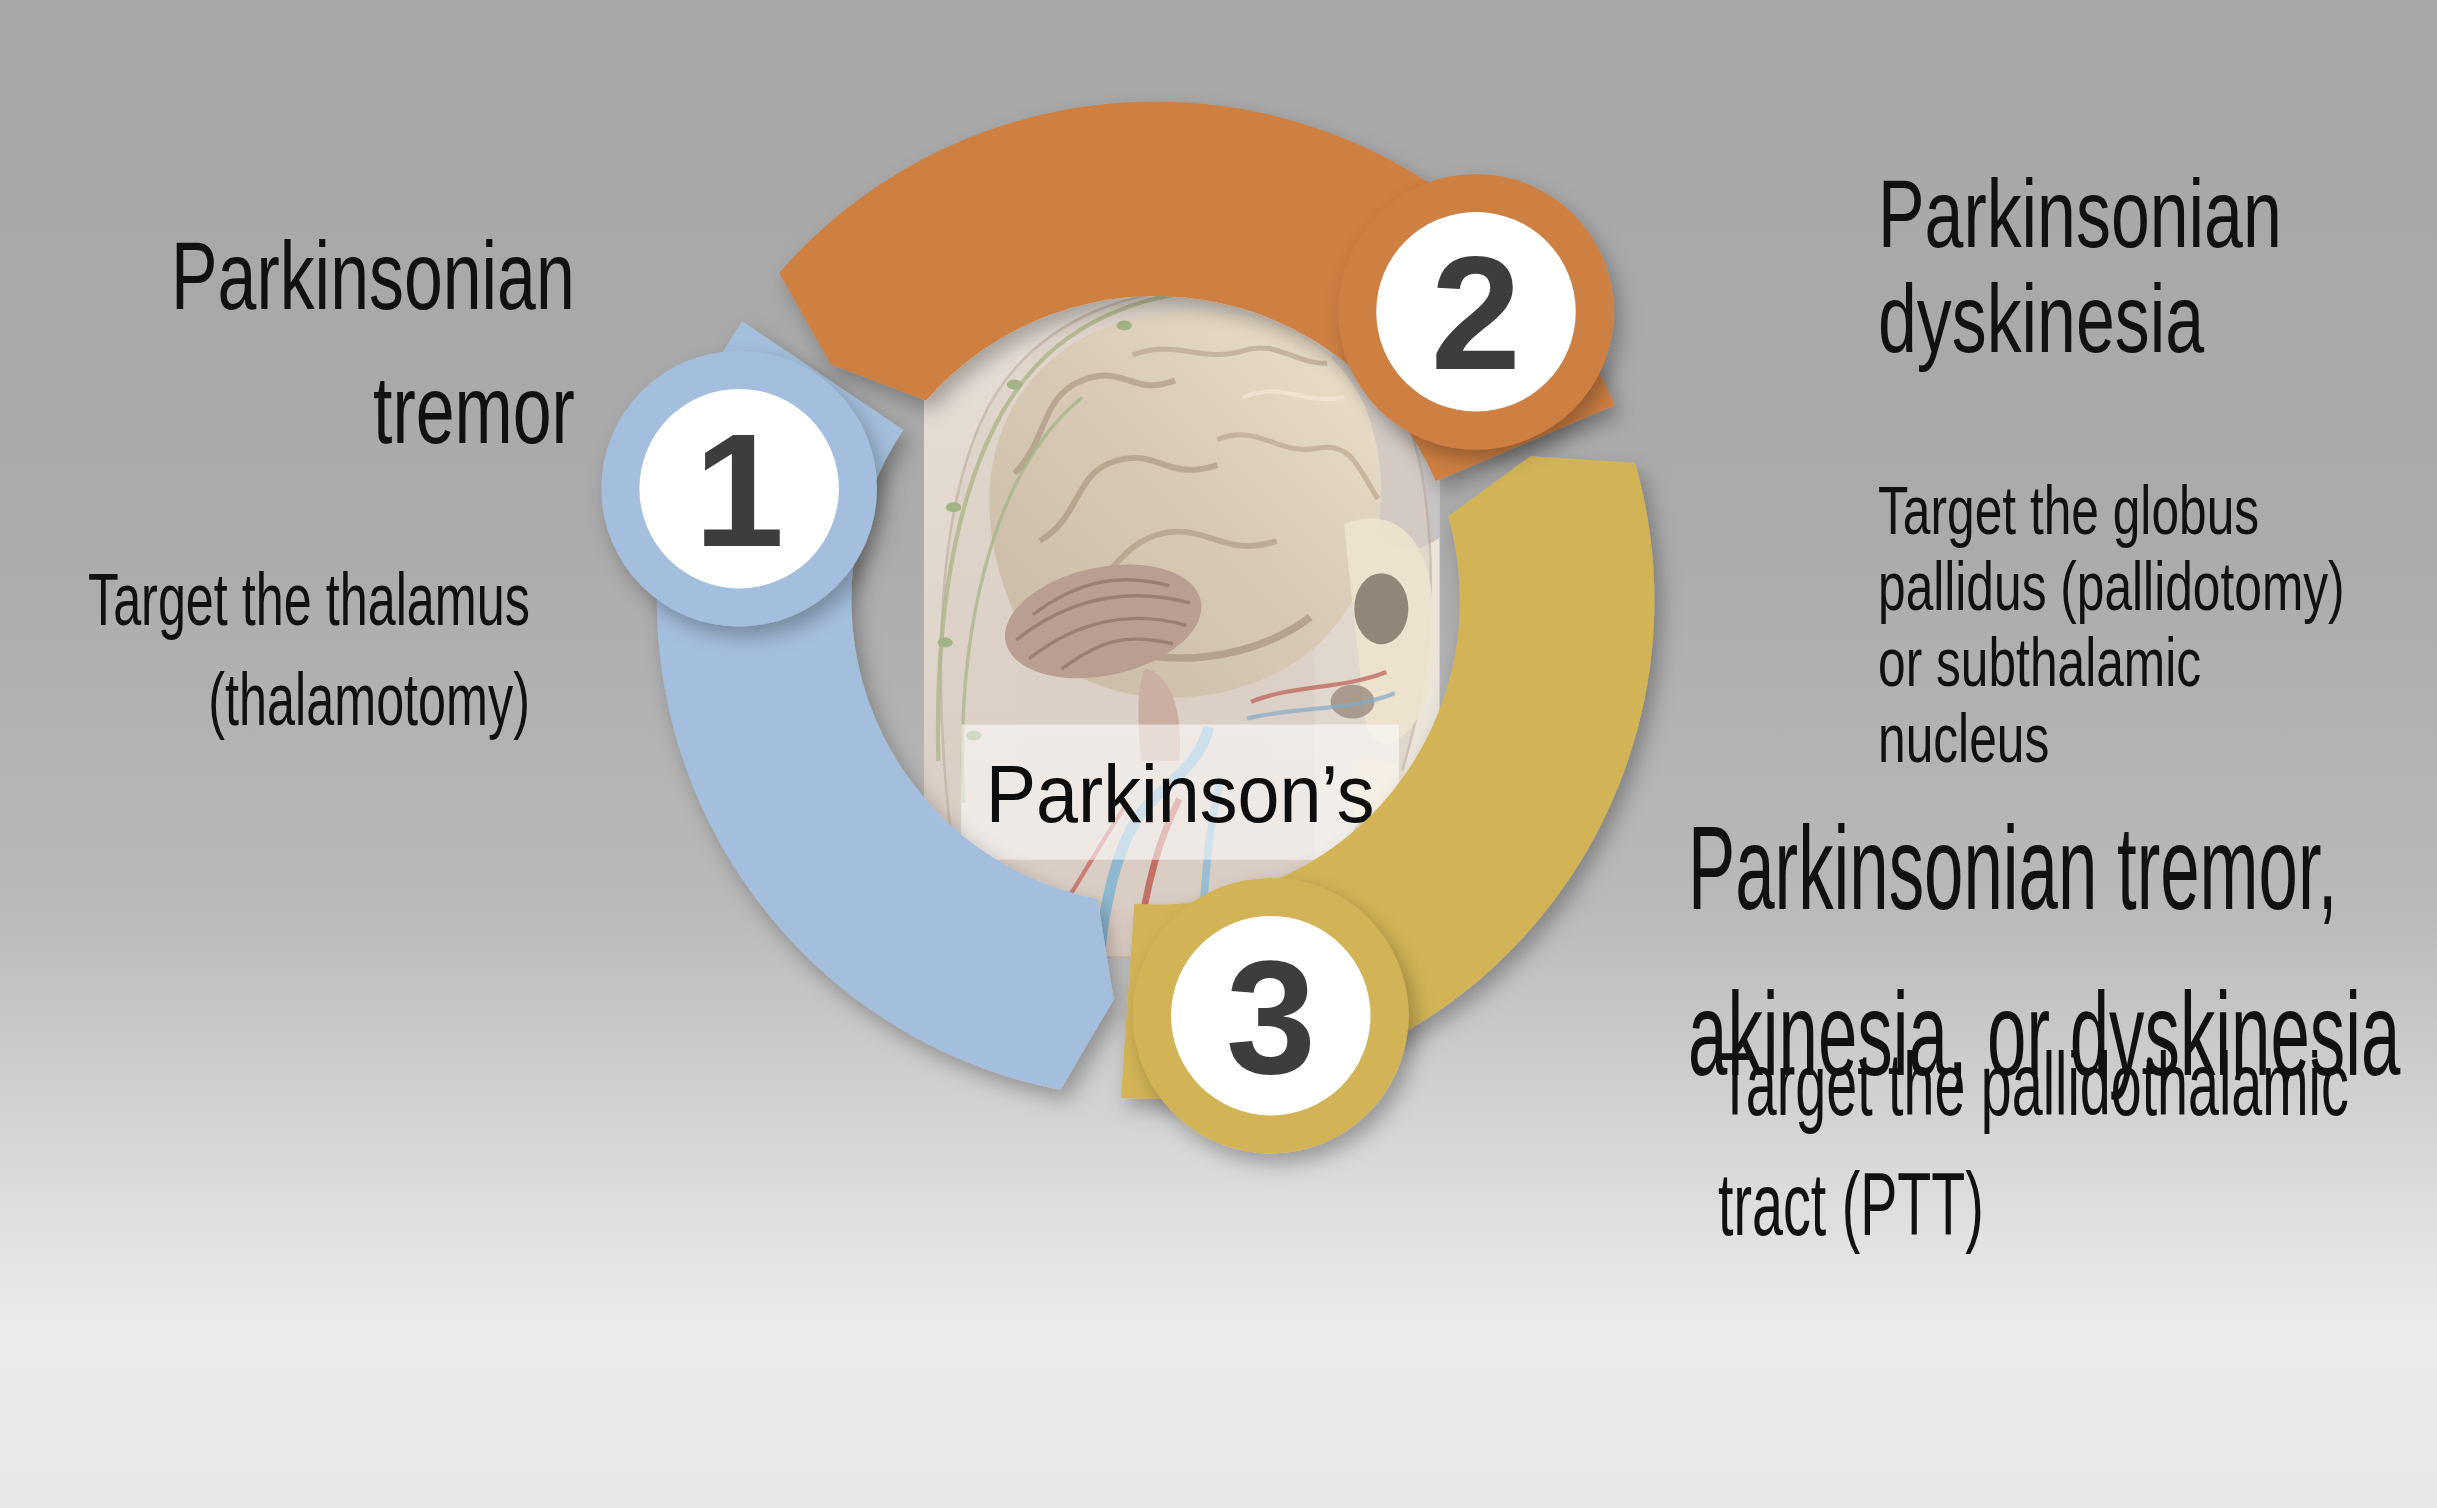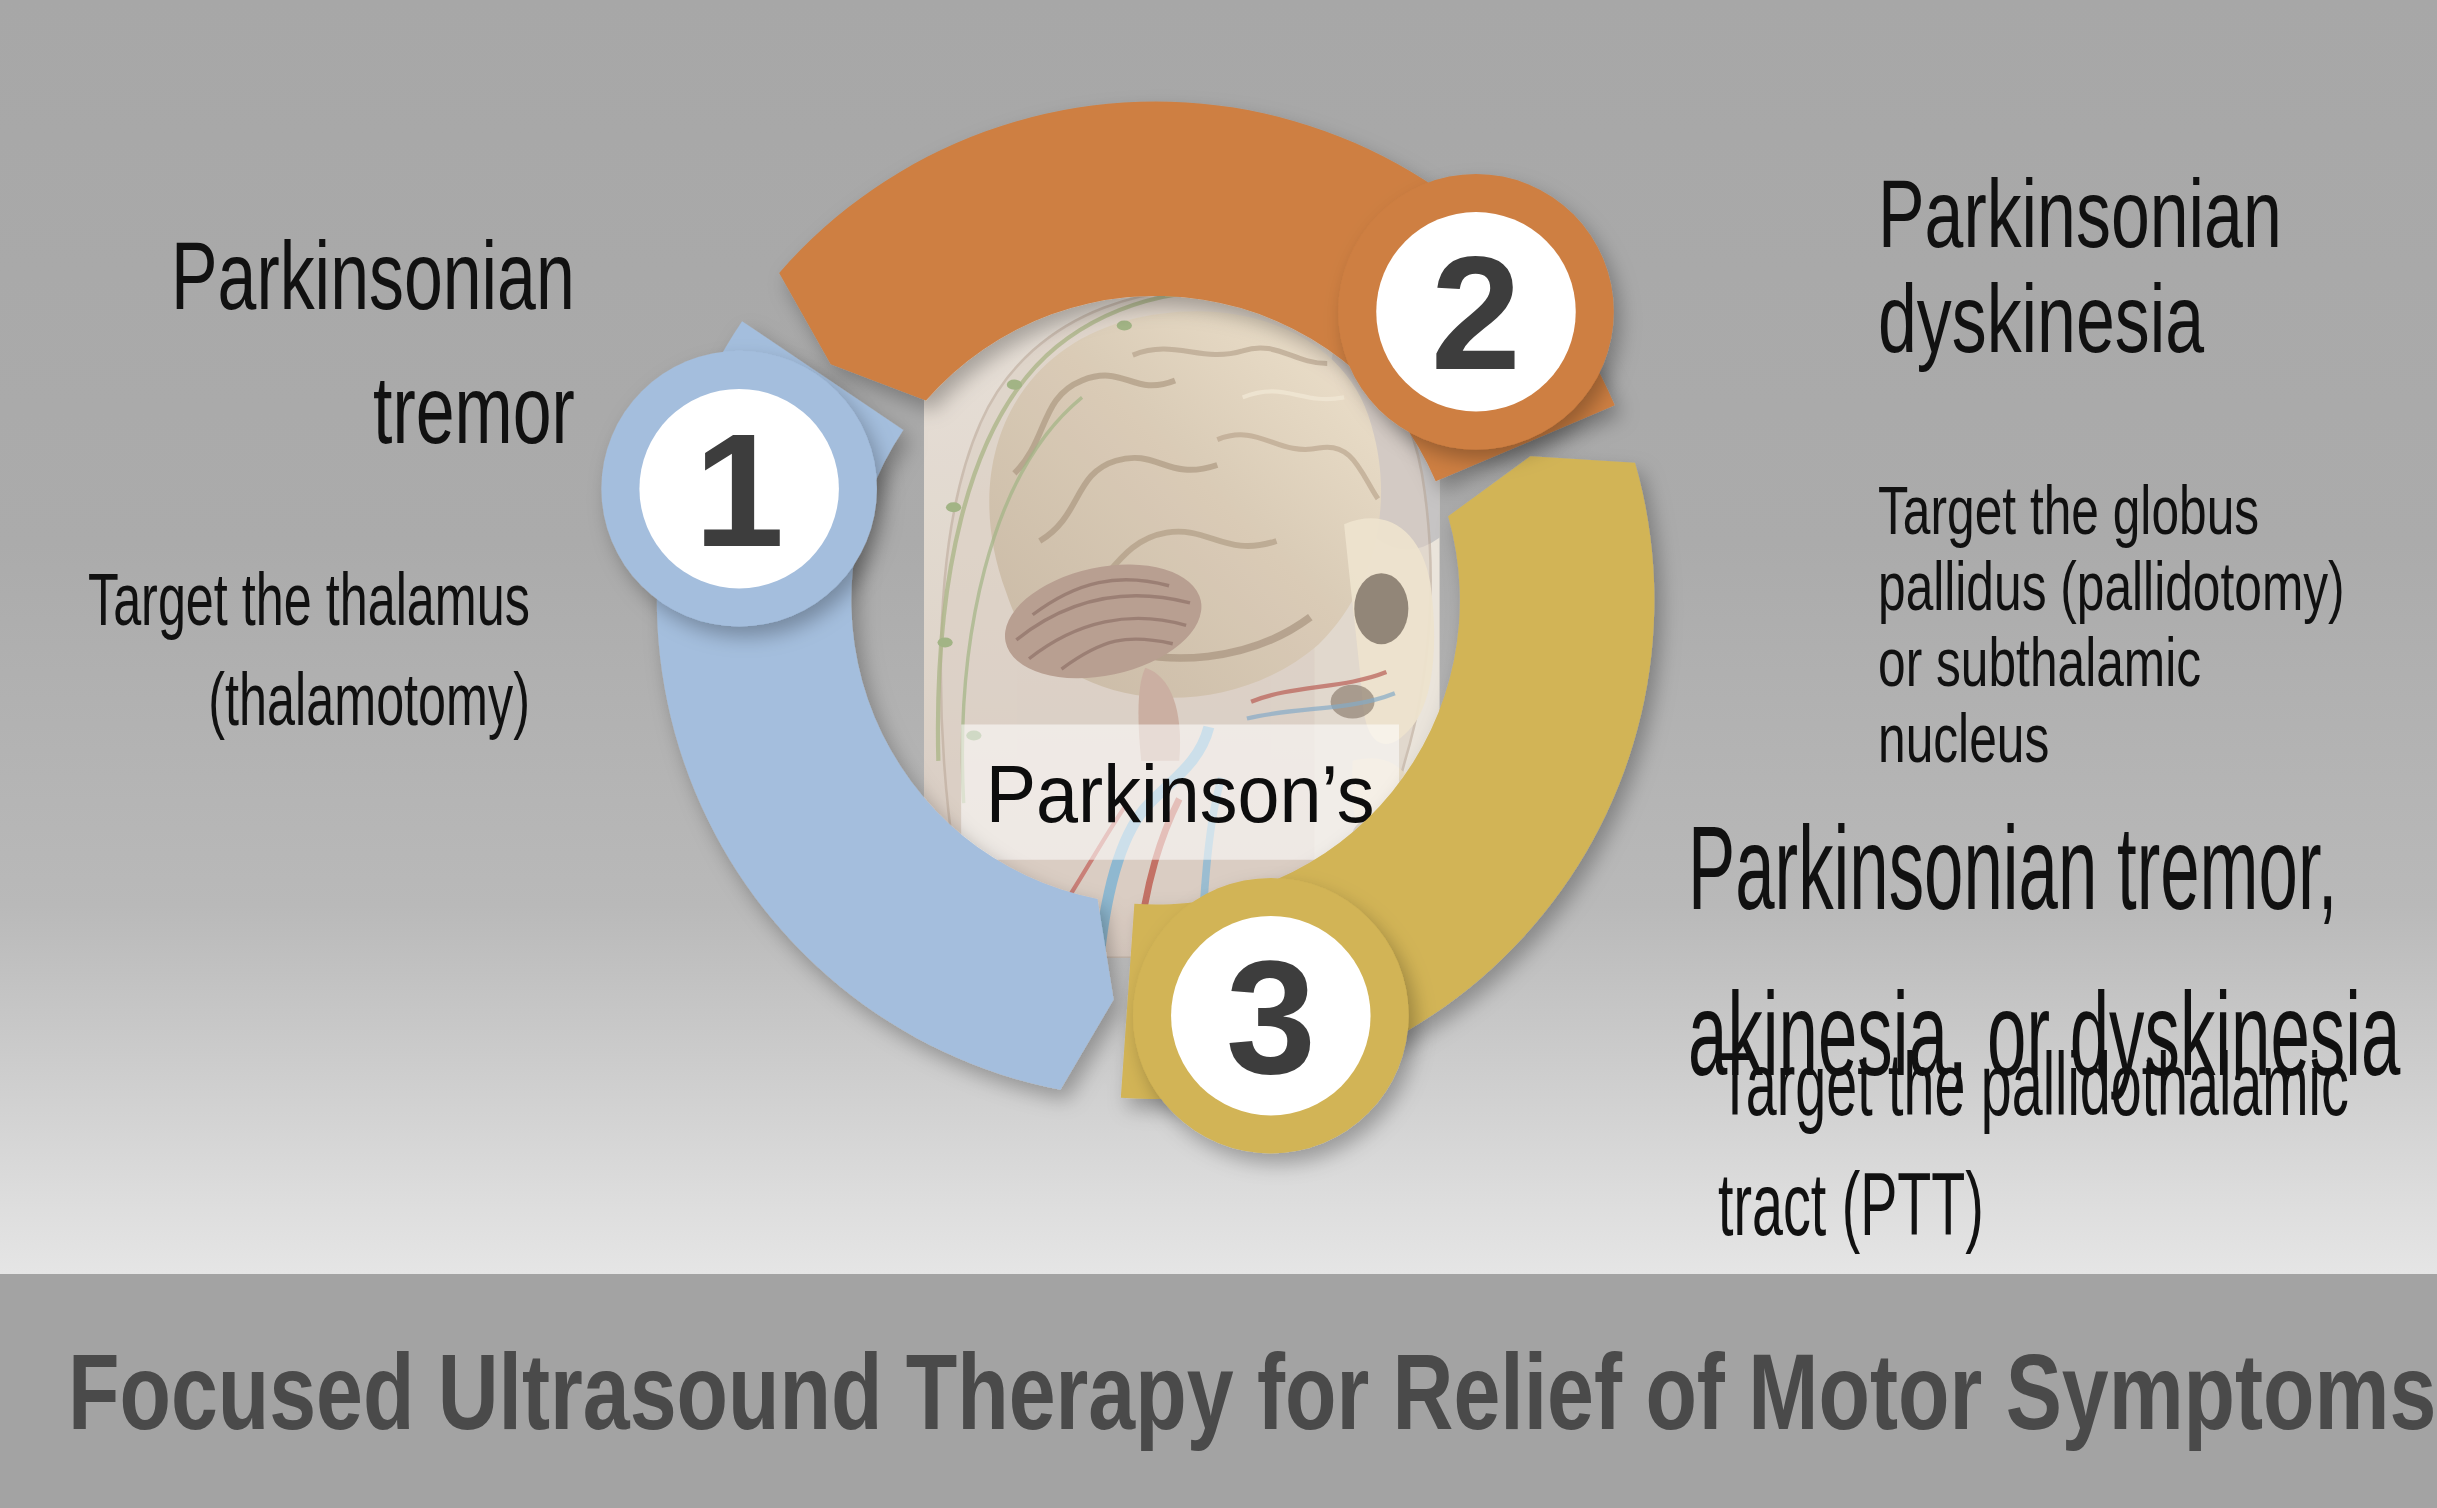--- a/index.html
+++ b/index.html
@@ -162,18 +162,15 @@
       <div>akinesia, or dyskinesia</div>
     </div>
   </div>
   <div class="ann b3" style="left:1718px;top:1024px;">
     <div class="cond" style="transform:scaleX(.625);">
       <div>Target the pallidothalamic</div>
       <div>tract (PTT)</div>
     </div>
   </div>
 
-  <div class="footer-bar" style="background:#a3a3a3;">
-    <div class="footer-title" style="color:#4a4a4a;">Focused Ultrasound Therapy for Relief of Motor Symptoms</div>
-  </div>
 
 </div>
 
 
 </body></html>

